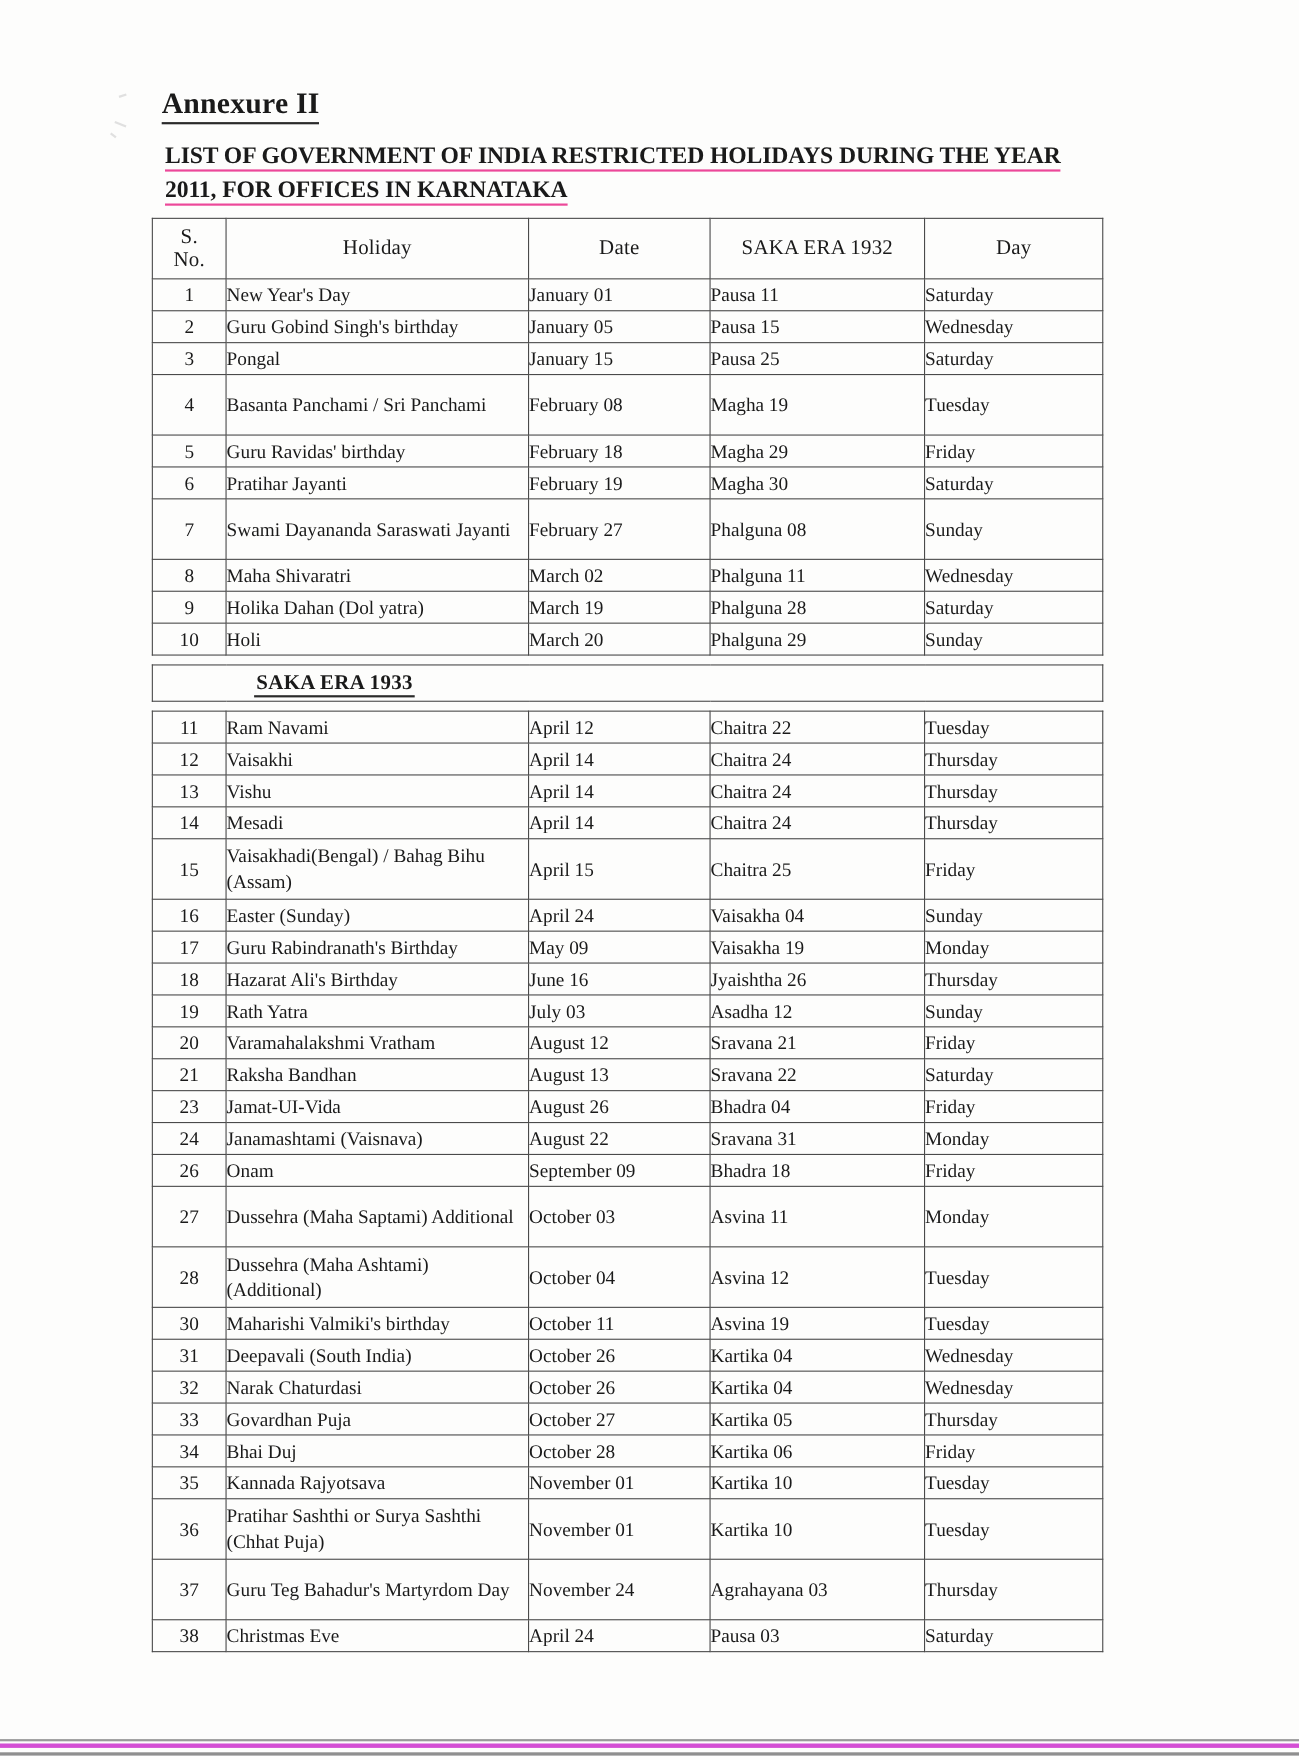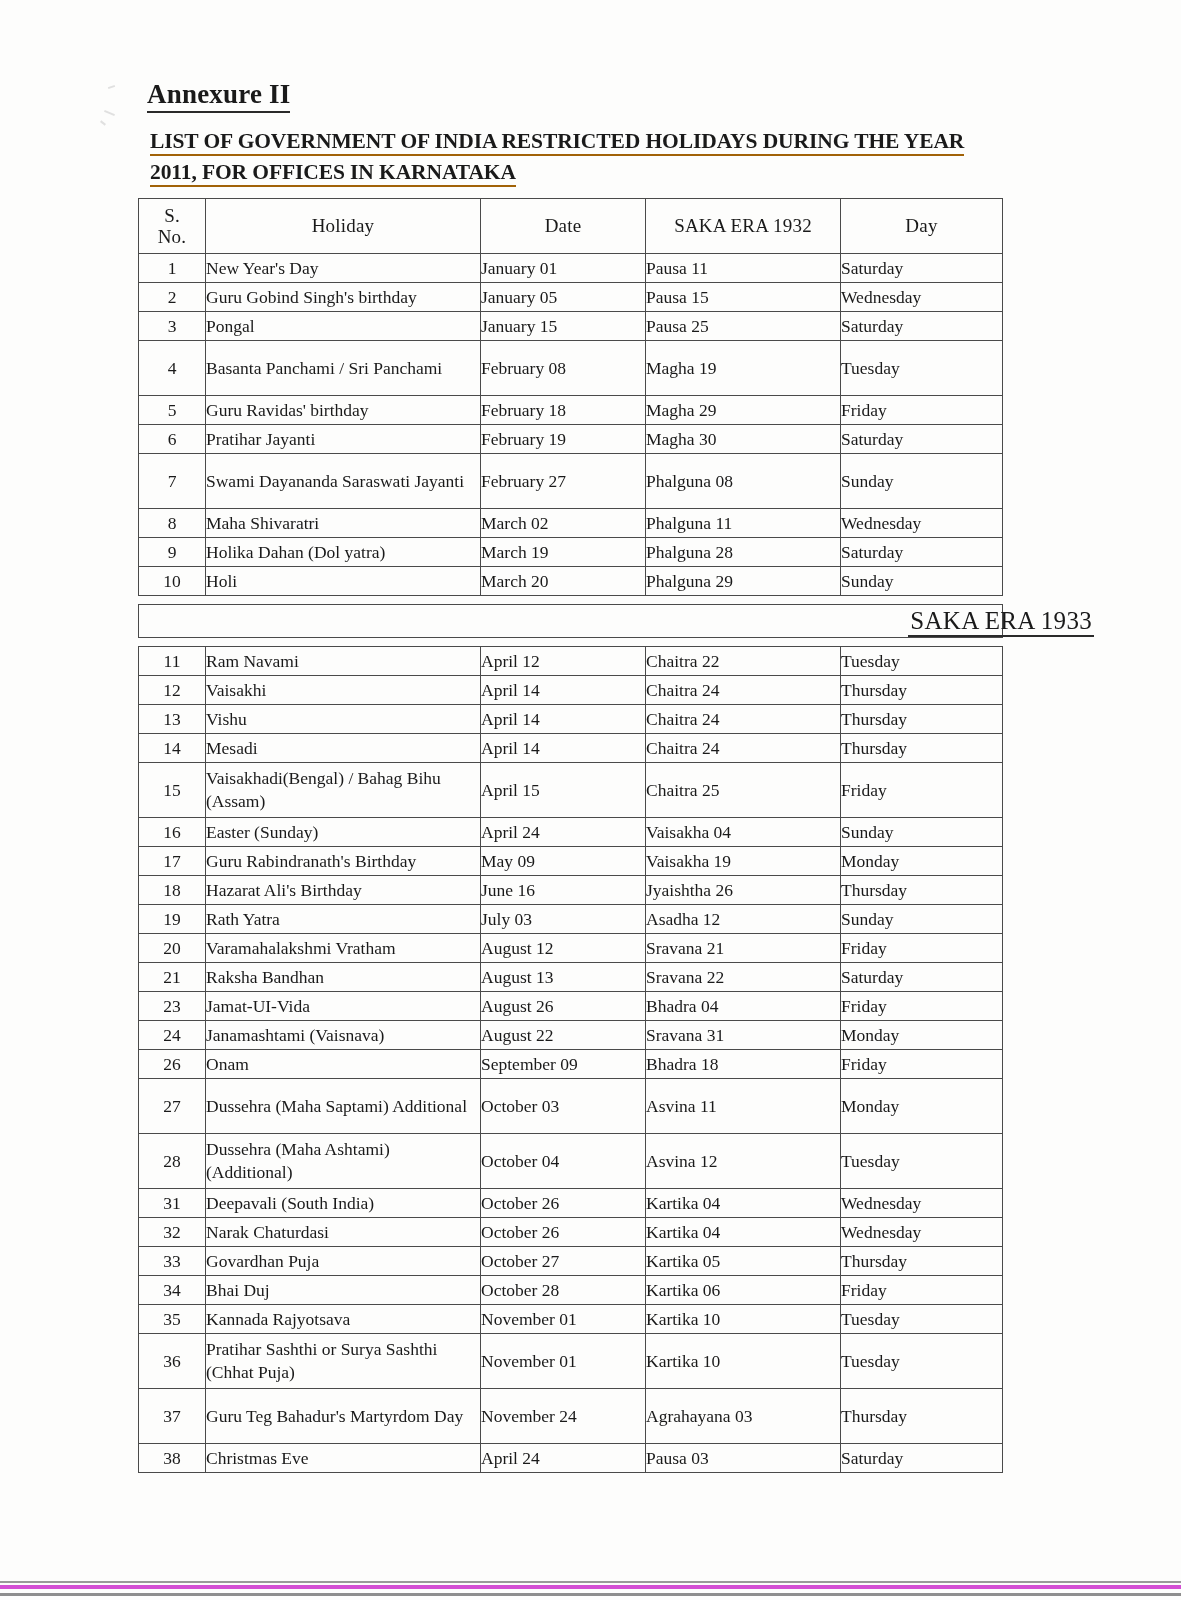--- a/index.html
+++ b/index.html
@@ -47,21 +47,21 @@
     position: absolute;
     left: 150px;
     top: 126px;
     width: 830px;
     font-size: 21.5px;
     font-weight: bold;
     line-height: 1.42;
     letter-spacing: -0.1px;
   }
   .doc-title span {
-    border-bottom: 2px solid #a16207;
+    border-bottom: 2px solid #ec4899;
     display: inline;
     padding-bottom: 1px;
     box-decoration-break: clone;
     -webkit-box-decoration-break: clone;
   }
 
   .table-wrap {
     position: absolute;
     left: 138px;
     top: 198px;
@@ -115,23 +115,23 @@
   tr.r1 td { height: 26px; }
   tr.r2 td { height: 52px; }
 
   
   tr.era td {
     border-left: 1px solid #4a4a4a;
     border-right: 1px solid #4a4a4a;
     border-top: 1px solid #4a4a4a;
     border-bottom: 1px solid #4a4a4a;
     height: 30px;
-    text-align: right;
-    font-weight: normal;
-    font-size: 25px;
+    text-align: left;
+    font-weight: bold;
+    font-size: 19px;
     letter-spacing: .3px;
   }
   tr.era td .era-underline {
     border-bottom: 2px solid #2a2a2a;
     padding: 0 2px 1px 2px;
     position: relative;
     left: 92px;
   }
 
   
@@ -401,20 +401,27 @@
             <td class="day">Monday</td>
           </tr>
           <tr class="r2">
             <td class="sno">28</td>
             <td class="holiday">Dussehra (Maha Ashtami) (Additional)</td>
             <td class="date">October 04</td>
             <td class="saka">Asvina 12</td>
             <td class="day">Tuesday</td>
           </tr>
           <tr class="r1">
+            <td class="sno">30</td>
+            <td class="holiday">Maharishi Valmiki's birthday</td>
+            <td class="date">October 11</td>
+            <td class="saka">Asvina 19</td>
+            <td class="day">Tuesday</td>
+          </tr>
+          <tr class="r1">
             <td class="sno">31</td>
             <td class="holiday">Deepavali (South India)</td>
             <td class="date">October 26</td>
             <td class="saka">Kartika 04</td>
             <td class="day">Wednesday</td>
           </tr>
           <tr class="r1">
             <td class="sno">32</td>
             <td class="holiday">Narak Chaturdasi</td>
             <td class="date">October 26</td>

